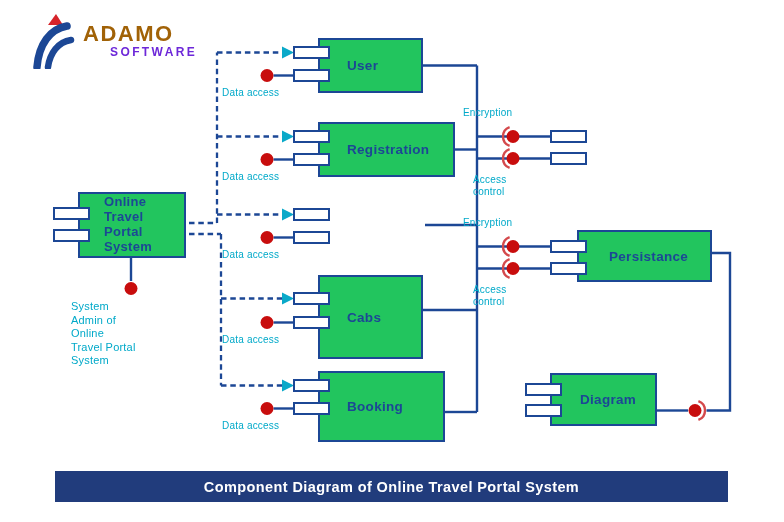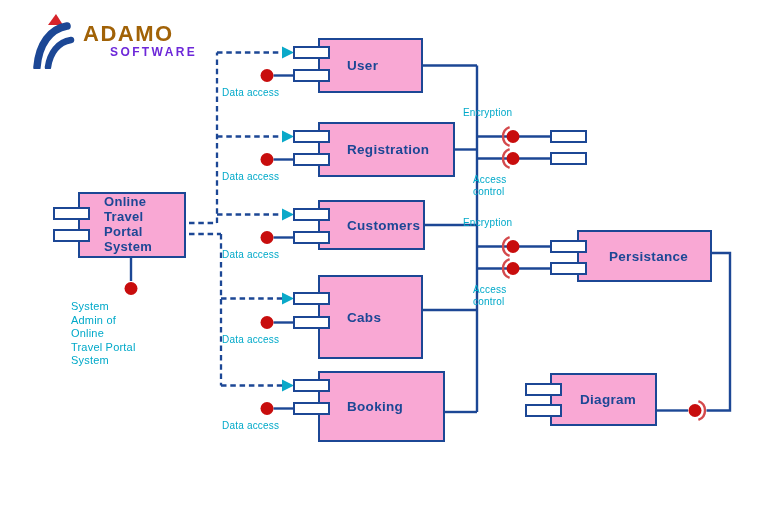--- a/index.html
+++ b/index.html
@@ -1,20 +1,20 @@
 <!DOCTYPE html>
 <html><head>
 <meta charset="utf-8">
 <style>
   html,body{margin:0;padding:0;background:#fff;}
   .stage{position:relative;width:784px;height:522px;background:#ffffff;overflow:hidden;
          font-family:"Liberation Sans",sans-serif;}
   .stage *{box-sizing:border-box;}
   svg.wires{position:absolute;left:0;top:0;z-index:2;pointer-events:none;}
-  .comp{position:absolute;background:#f9a8d4;border:2.6px solid #1c4795;z-index:1;
+  .comp{position:absolute;background:#22c55e;border:2.6px solid #1c4795;z-index:1;
         display:flex;align-items:center;}
   .comp .lbl{color:#1c4795;font-weight:bold;font-size:13.5px;letter-spacing:.3px;
         white-space:pre-line;line-height:15px;}
   .tab{position:absolute;width:37px;height:13px;background:#fff;border:2.4px solid #1c4795;z-index:3;}
   .teal{position:absolute;color:#00a9c9;font-weight:normal;z-index:4;
         white-space:pre-line;}
   .da{font-size:10px;width:90px;letter-spacing:.2px;}
   .pt{font-size:10px;line-height:12px;letter-spacing:.2px;}
   .actor-lbl{font-size:11px;line-height:13.5px;letter-spacing:.2px;}
   .banner{position:absolute;left:55px;top:471px;width:673px;height:31px;background:#213c7c;
@@ -120,23 +120,20 @@
   <div class="tab" style="left:293px;top:69px"></div>
   <div class="teal da" style="left:222px;top:86.5px">Data access</div>
 
   <div class="comp" style="left:318px;top:122px;width:137px;height:55px;padding-left:27px">
     <span class="lbl">Registration</span>
   </div>
   <div class="tab" style="left:293px;top:130px"></div>
   <div class="tab" style="left:293px;top:153px"></div>
   <div class="teal da" style="left:222px;top:170.5px">Data access</div>
 
-  <div class="comp" style="left:318px;top:200px;width:107px;height:50px;padding-left:27px">
-    <span class="lbl">Customers</span>
-  </div>
   <div class="tab" style="left:293px;top:208px"></div>
   <div class="tab" style="left:293px;top:231px"></div>
   <div class="teal da" style="left:222px;top:248.5px">Data access</div>
 
   <div class="comp" style="left:318px;top:275px;width:105px;height:84px;padding-left:27px">
     <span class="lbl">Cabs</span>
   </div>
   <div class="tab" style="left:293px;top:292px"></div>
   <div class="tab" style="left:293px;top:316px"></div>
   <div class="teal da" style="left:222px;top:333.5px">Data access</div>
@@ -162,14 +159,17 @@
   <div class="teal pt" style="left:463px;top:217px;width:100px">Encryption</div>
   <div class="teal pt" style="left:473px;top:284px;width:80px">Access
 control</div>
 
   <div class="comp" style="left:550px;top:373px;width:107px;height:53px;padding-left:28px">
     <span class="lbl">Diagram</span>
   </div>
   <div class="tab" style="left:525px;top:383px"></div>
   <div class="tab" style="left:525px;top:404px"></div>
 
+  <div class="banner">
+    <span>Component Diagram of Online Travel Portal System</span>
+  </div>
 
 </div>
 
 </body></html>

